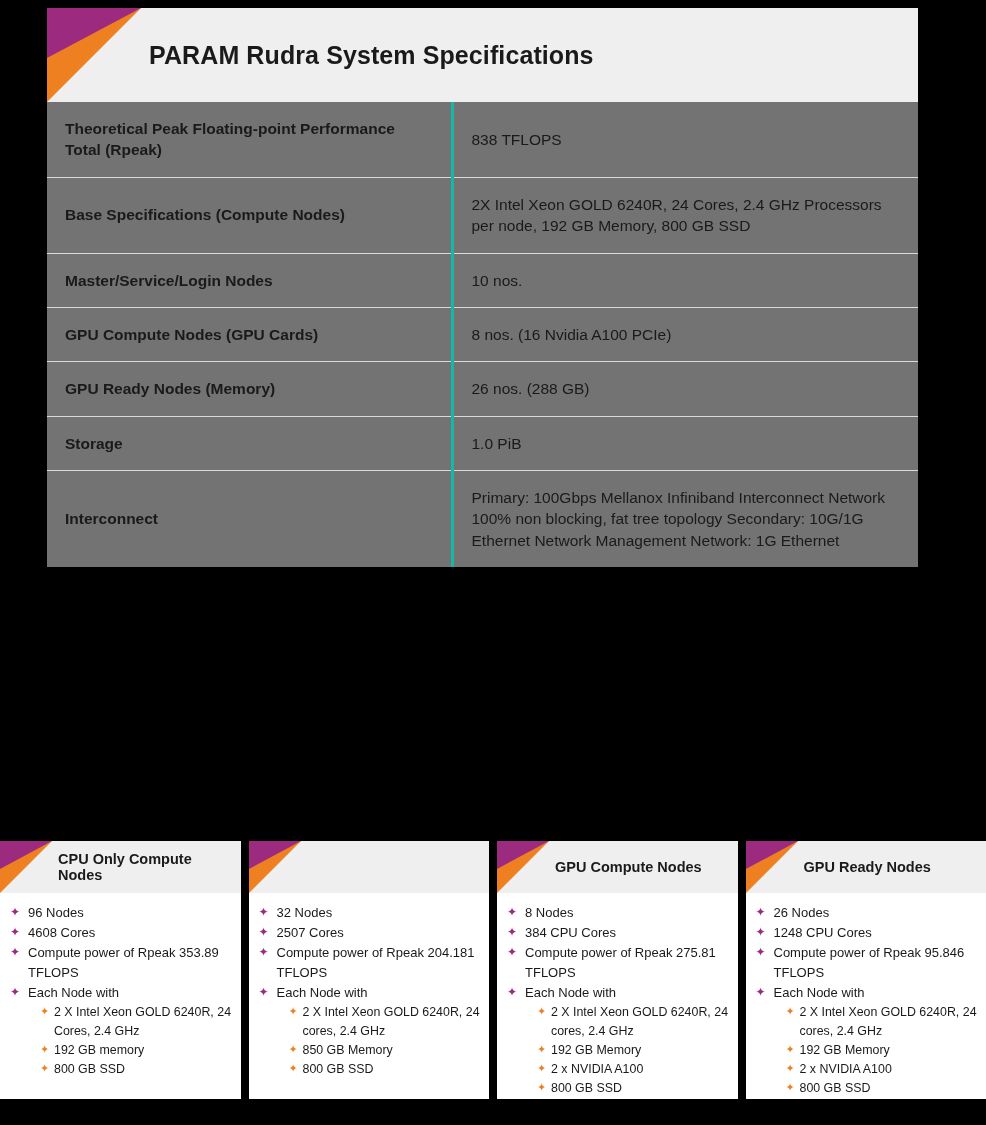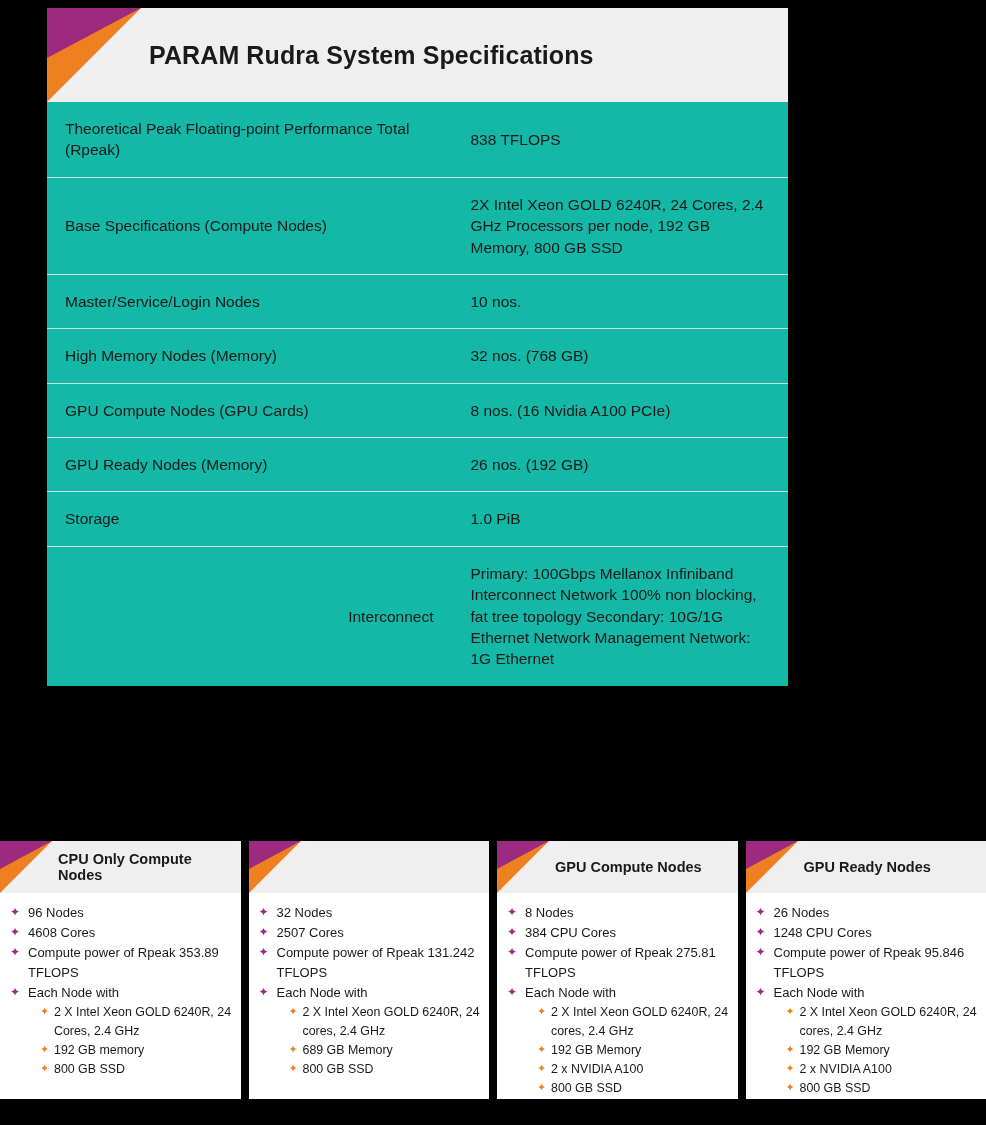--- a/index.html
+++ b/index.html
@@ -15,22 +15,22 @@
     height: 1125px;
     background: #000000;
     overflow: hidden;
   }
 
   
   .spec-card {
     position: absolute;
     left: 47px;
     top: 8px;
-    width: 741px;
-    background: #14b8a6;
+    width: 871px;
+    background: #737373;
   }
   .spec-header {
     position: relative;
     height: 94px;
     background: #efefef;
     display: flex;
     align-items: center;
   }
   .corner-flag {
     position: absolute;
@@ -74,29 +74,28 @@
   table.spec-table td {
     vertical-align: middle;
     padding: 16px 18px;
     font-size: 15.5px;
     color: #1a1a1a;
     border-bottom: 1px solid #d9d9d9;
     line-height: 1.38;
   }
   table.spec-table td.label {
     width: 405px;
-    font-weight: normal;
-    border-right: 1px solid #14b8a6;
+    font-weight: bold;
+    border-right: 3px solid #14b8a6;
   }
   table.spec-table tr:last-child td {
     border-bottom: none;
   }
   table.spec-table tr:last-child td.label {
     border-bottom: none;
-    text-align: right;
   }
 
   
   .cards-row {
     position: absolute;
     left: 0;
     top: 841px;
     width: 986px;
     height: 258px;
     display: flex;
@@ -215,30 +214,26 @@
         </tr>
         <tr>
           <td class="label">Base Specifications (Compute Nodes)</td>
           <td class="value">2X Intel Xeon GOLD 6240R, 24 Cores, 2.4 GHz Processors per node, 192 GB Memory, 800 GB SSD</td>
         </tr>
         <tr>
           <td class="label">Master/Service/Login Nodes</td>
           <td class="value">10 nos.</td>
         </tr>
         <tr>
-          <td class="label">High Memory Nodes (Memory)</td>
-          <td class="value">32 nos. (768 GB)</td>
-        </tr>
-        <tr>
           <td class="label">GPU Compute Nodes (GPU Cards)</td>
           <td class="value">8 nos. (16 Nvidia A100 PCIe)</td>
         </tr>
         <tr>
           <td class="label">GPU Ready Nodes (Memory)</td>
-          <td class="value">26 nos. (192 GB)</td>
+          <td class="value">26 nos. (288 GB)</td>
         </tr>
         <tr>
           <td class="label">Storage</td>
           <td class="value">1.0 PiB</td>
         </tr>
         <tr>
           <td class="label">Interconnect</td>
           <td class="value">Primary: 100Gbps Mellanox Infiniband Interconnect Network 100% non blocking, fat tree topology Secondary: 10G/1G Ethernet Network Management Network: 1G Ethernet</td>
         </tr>
       </tbody>
@@ -303,33 +298,33 @@
           <li>
             <span class="bullet-glyph">✦</span>
             <span>32 Nodes</span>
           </li>
           <li>
             <span class="bullet-glyph">✦</span>
             <span>2507 Cores</span>
           </li>
           <li>
             <span class="bullet-glyph">✦</span>
-            <span>Compute power of Rpeak 131.242 TFLOPS</span>
+            <span>Compute power of Rpeak 204.181 TFLOPS</span>
           </li>
           <li>
             <span class="bullet-glyph">✦</span>
             <span>Each Node with</span>
             <ul class="sub-bullets">
               <li>
                 <span class="bullet-glyph">✦</span>
                 <span>2 X Intel Xeon GOLD 6240R, 24 cores, 2.4 GHz</span>
               </li>
               <li>
                 <span class="bullet-glyph">✦</span>
-                <span>689 GB Memory</span>
+                <span>850 GB Memory</span>
               </li>
               <li>
                 <span class="bullet-glyph">✦</span>
                 <span>800 GB SSD</span>
               </li>
             </ul>
           </li>
         </ul>
       </div>
     </div>

